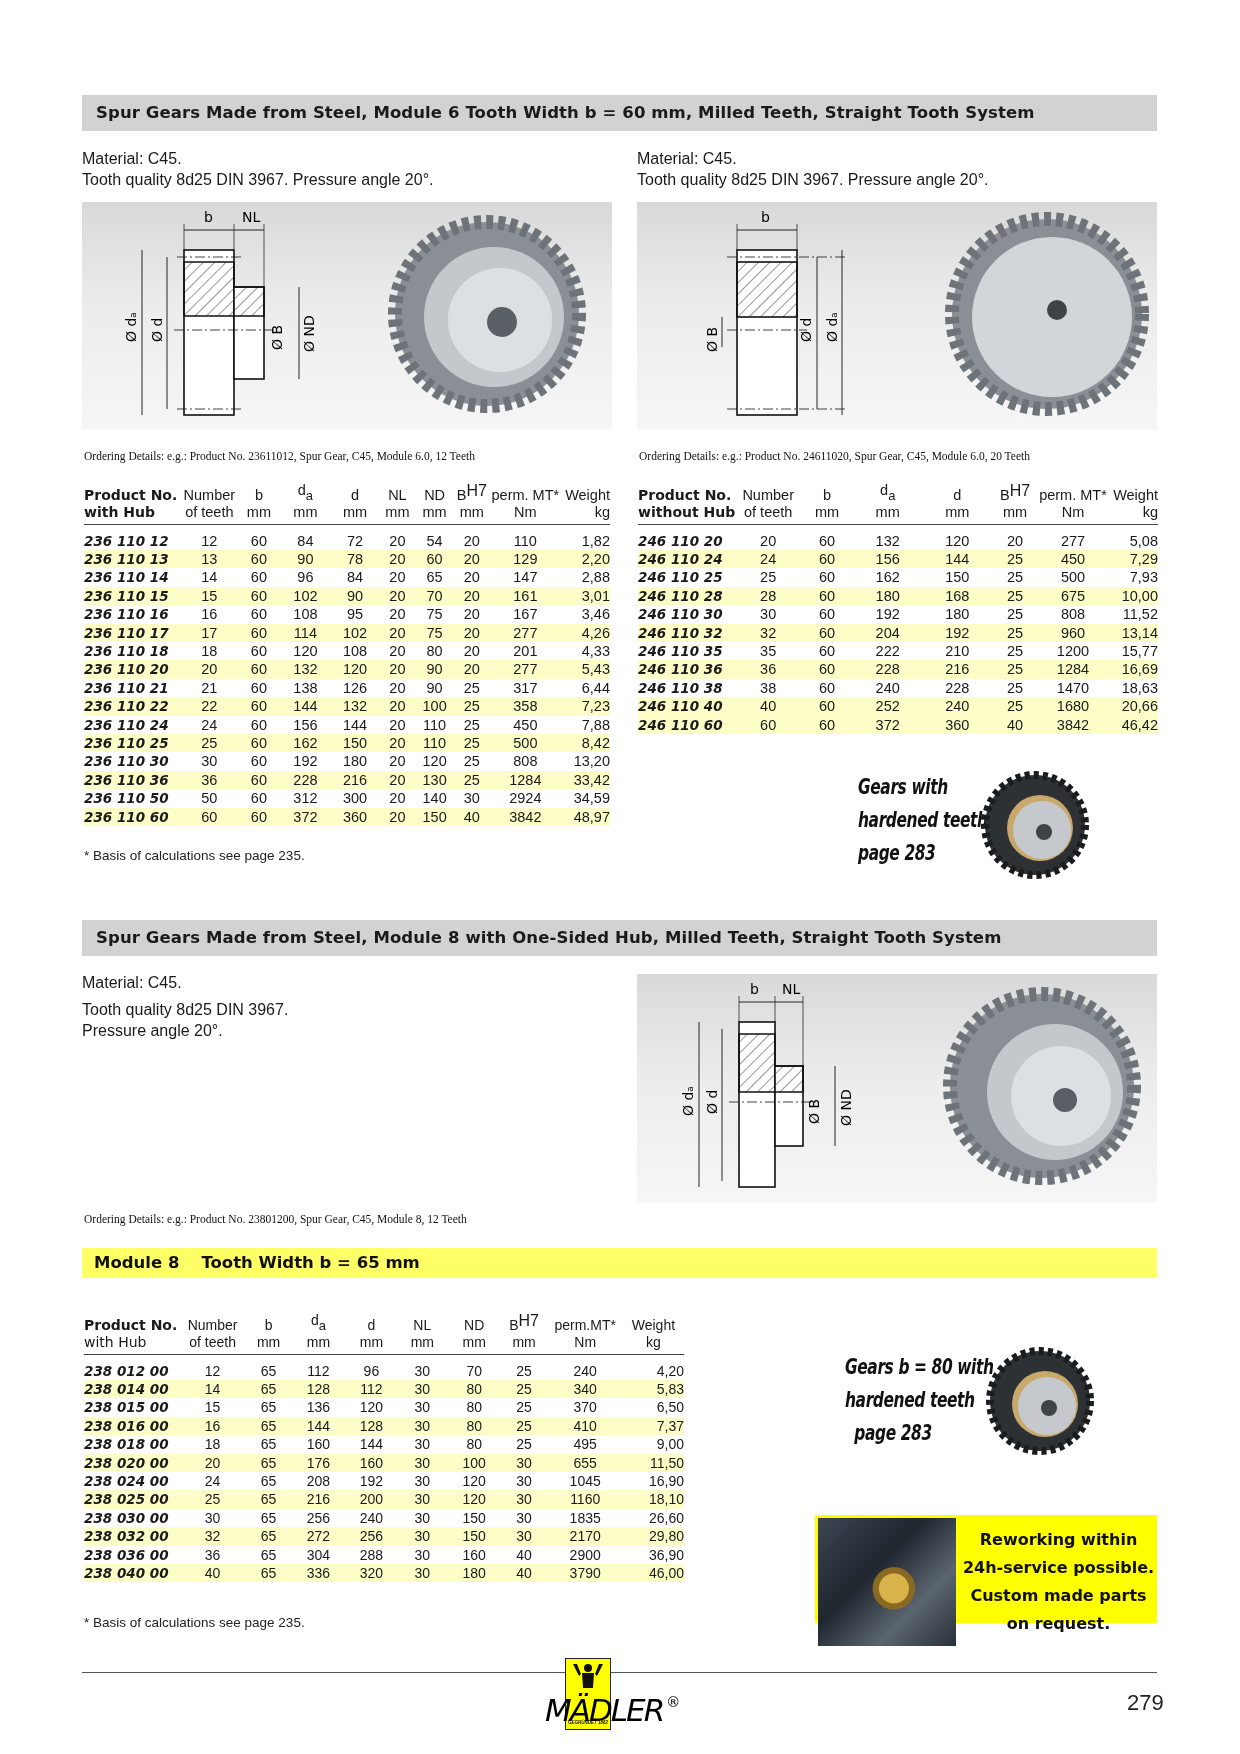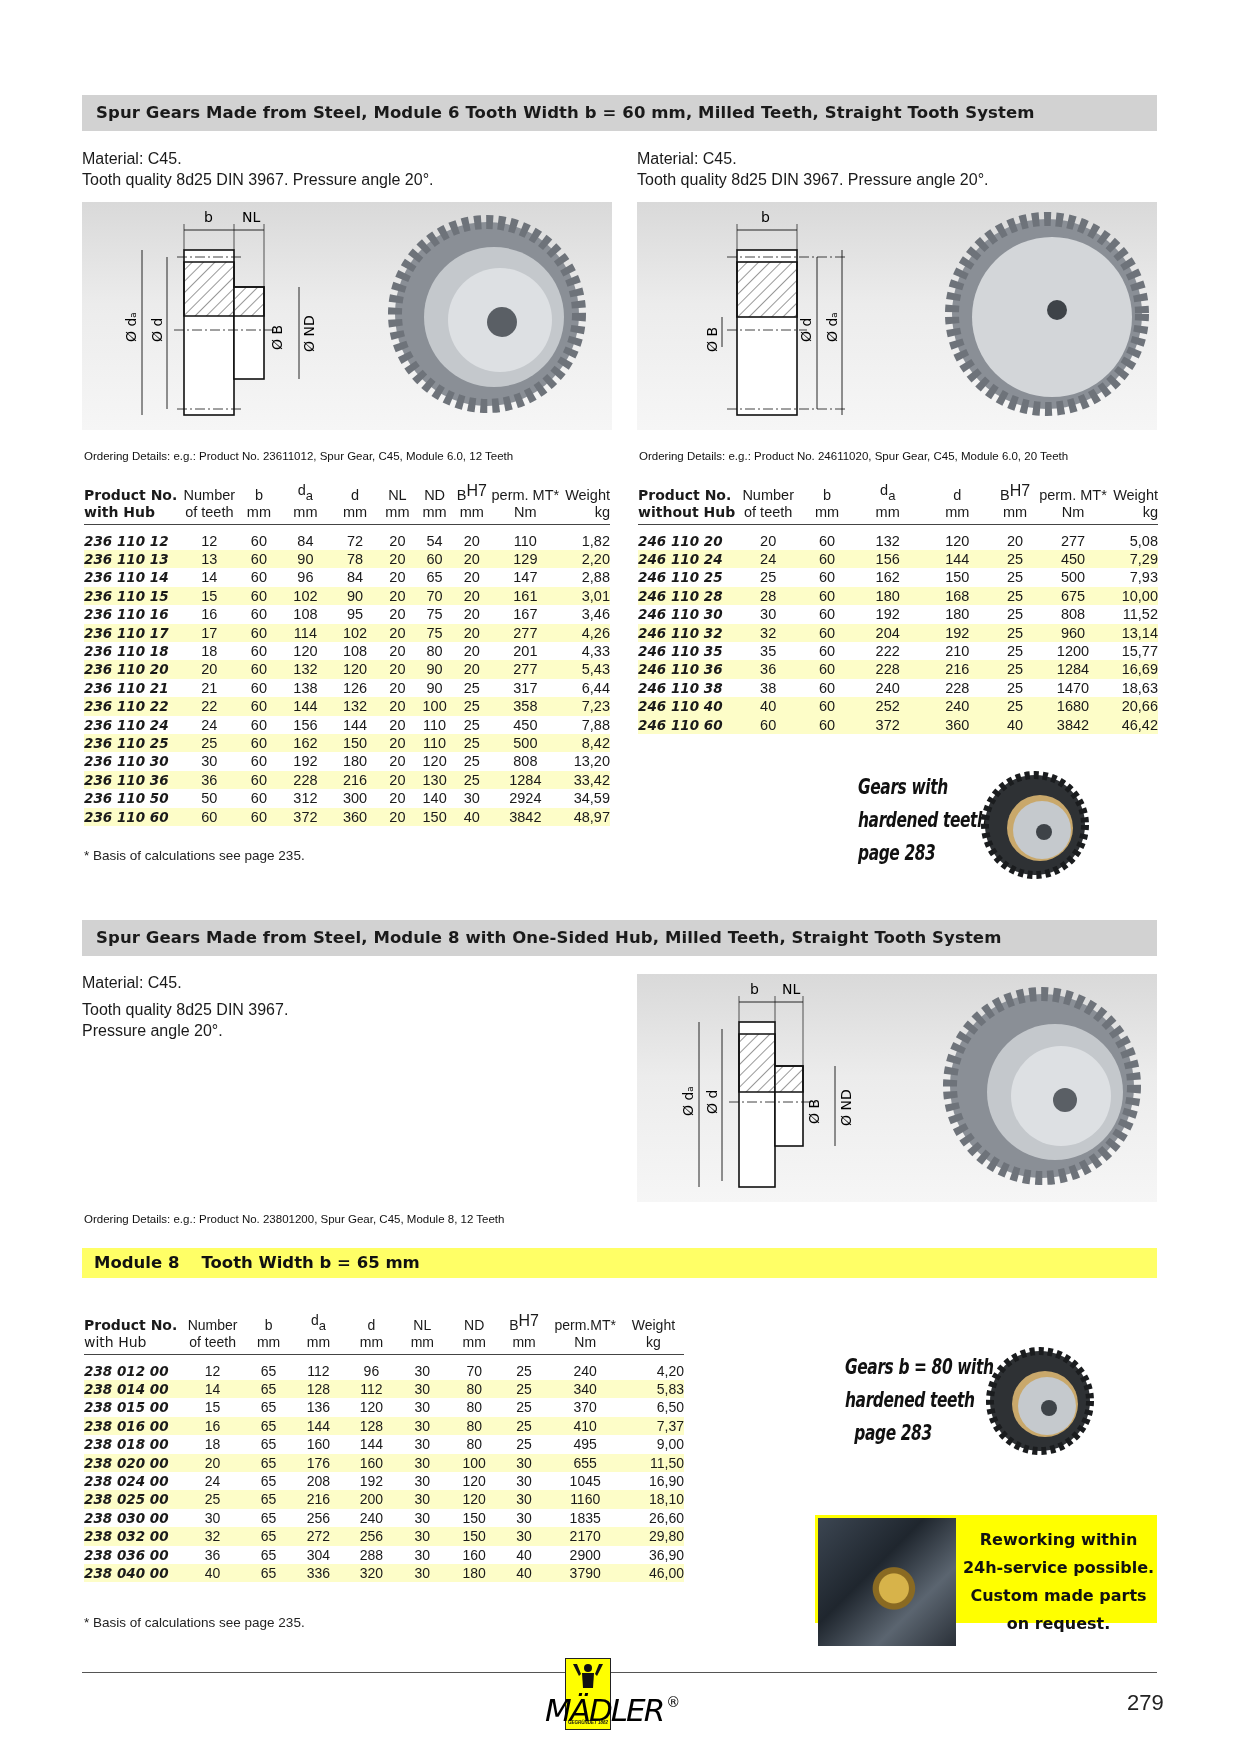--- a/index.html
+++ b/index.html
@@ -21,21 +21,21 @@
   .yellow-bar span + span { margin-left: 22px; }
 
   .material { position: absolute; font-size: 16px; line-height: 21px; color: #1a1a1a; }
 
   .diagram-box {
     position: absolute;
     background: linear-gradient(180deg, #d9d9d9 0%, #ececec 45%, #f6f6f6 100%);
   }
   .diagram-box svg { position: absolute; left: 0; top: 0; }
 
-  .ordering { position: absolute; font-size: 11.5px; font-family: Liberation Sans, sans-serif; color: #111; white-space: nowrap; }
+  .ordering { position: absolute; font-size: 11.5px; font-family: Liberation Serif, serif; color: #111; white-space: nowrap; }
 
   table.spec { position: absolute; border-collapse: collapse; font-size: 14.5px; color: #1a1a1a; }
   table.spec th { font-weight: normal; text-align: center; line-height: 17px; padding: 0; vertical-align: bottom; white-space: nowrap; }
   table.spec th.pn { text-align: left; font-weight: bold; font-family: "DejaVu Sans", sans-serif; font-size: 14px; }
   table.spec thead tr.h2 th { border-bottom: 1.5px solid #444; padding-bottom: 3px; }
   table.spec tbody tr.spacer td { height: 7px; }
   table.spec td { text-align: center; line-height: 18.4px; padding: 0; white-space: nowrap; }
   table.spec td.pn { text-align: left; font-weight: bold; font-family: "DejaVu Sans", sans-serif; font-size: 13.5px; font-style: italic; }
   table.spec tbody tr.alt td { background: #fdfdc8; }
   sub.a { font-size: 13px; vertical-align: -5px; }

